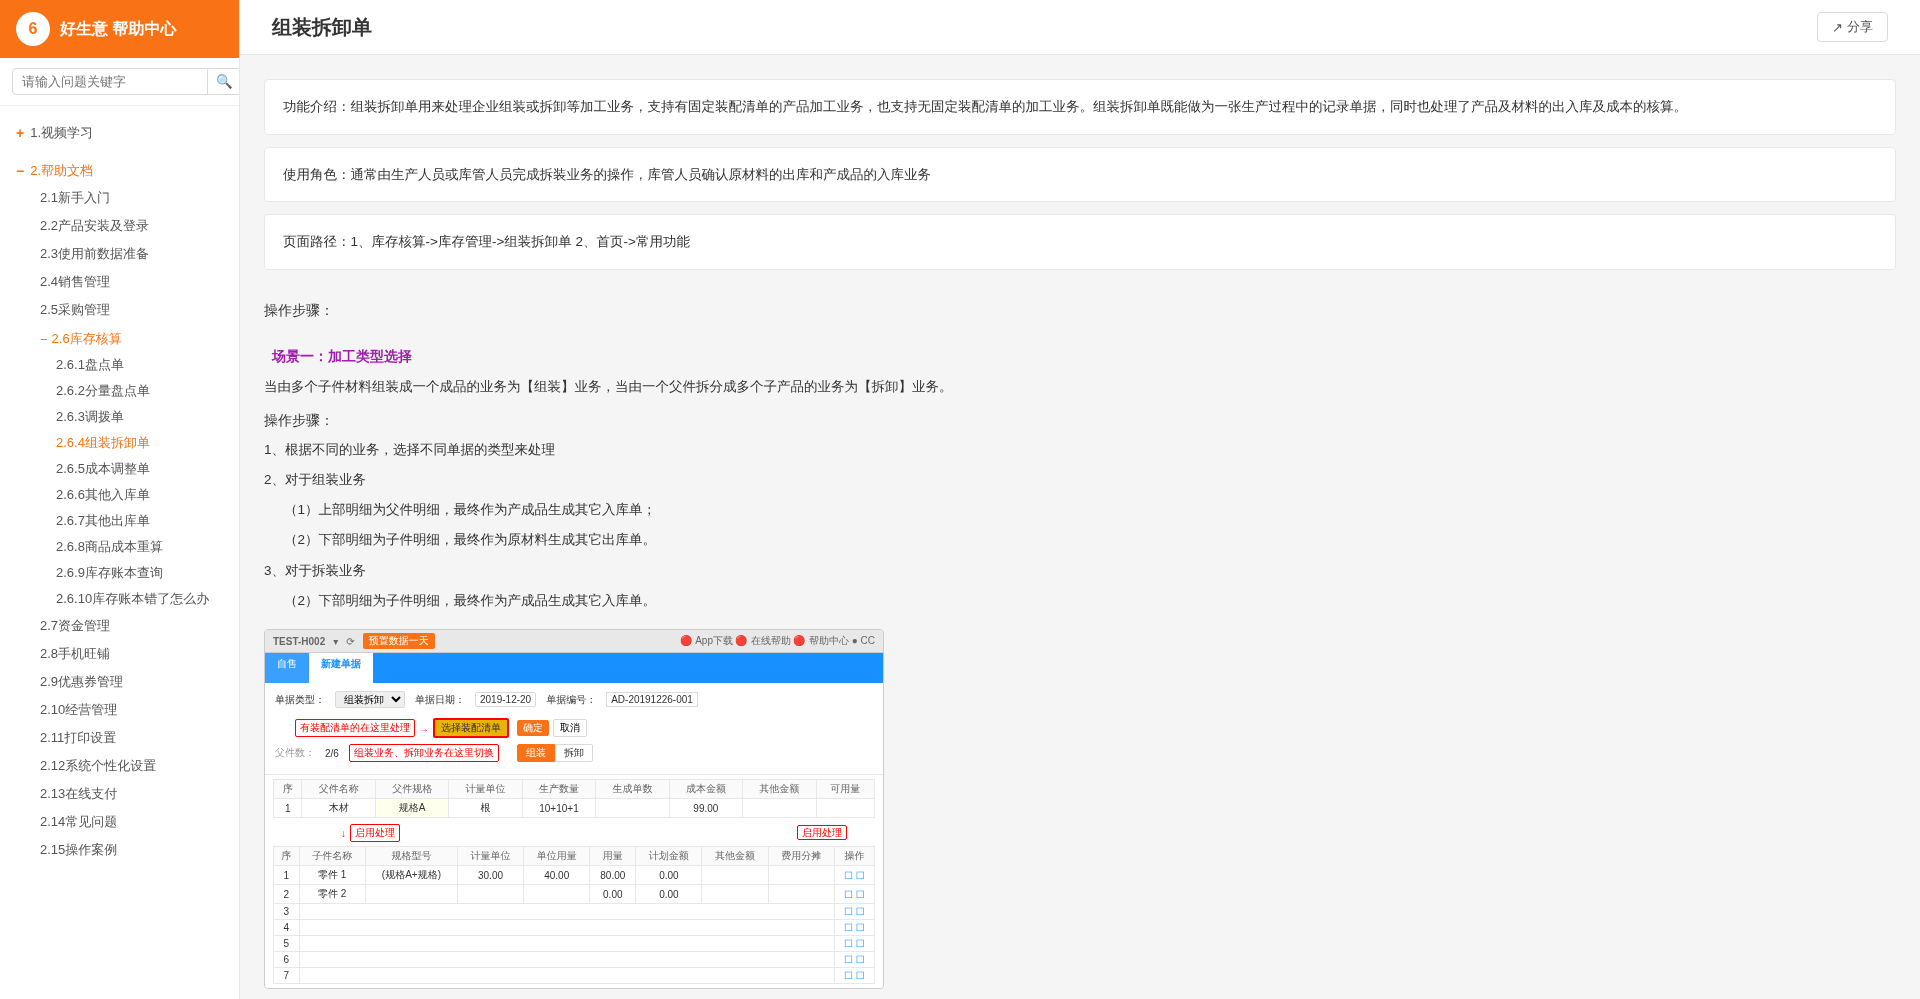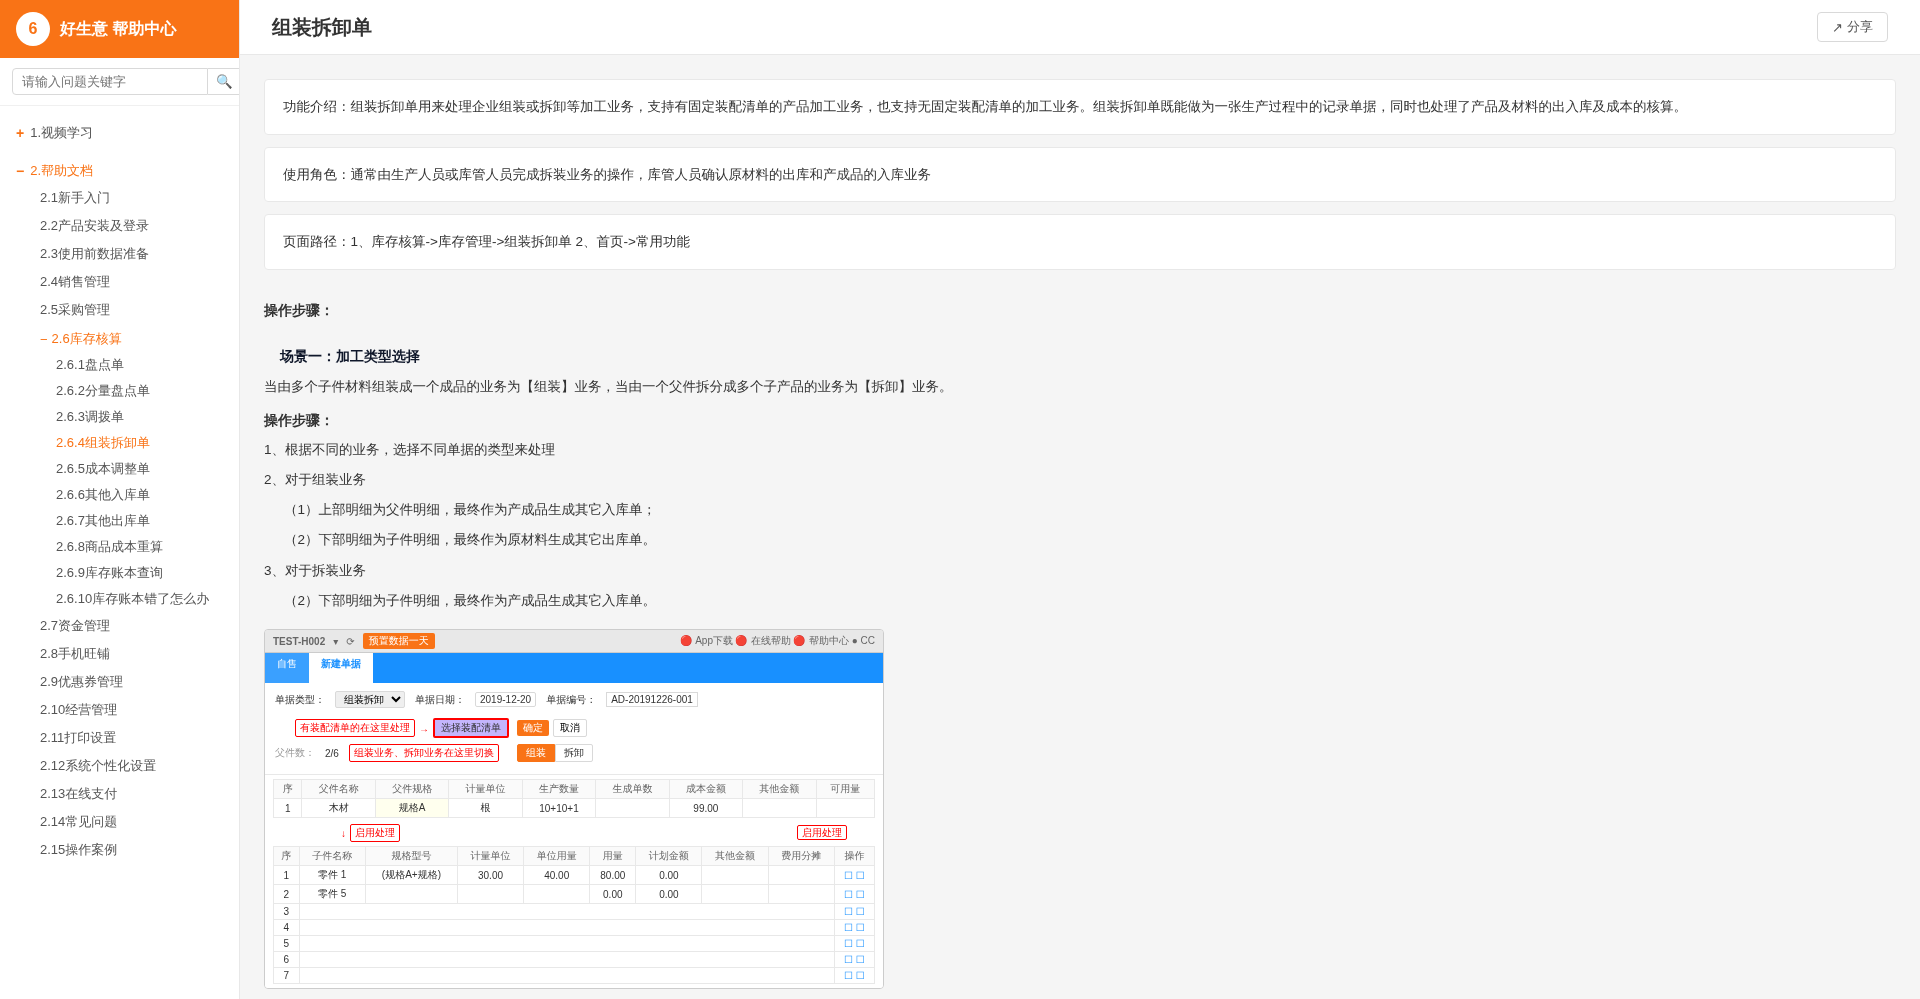--- a/index.html
+++ b/index.html
@@ -178,30 +178,30 @@
       border-radius: 4px;
       padding: 14px 18px;
       margin-bottom: 12px;
       font-size: 13.5px;
       line-height: 1.8;
       color: #333;
     }
     .scenario-title {
       font-weight: bold;
       font-size: 14px;
-      color: #0f172a;
-      margin: 16px 0 8px 16px;
+      color: #a21caf;
+      margin: 16px 0 8px 8px;
     }
     .content-text {
       font-size: 13.5px;
       line-height: 1.9;
       color: #333;
     }
     .steps-title {
-      font-weight: bold;
+      font-weight: normal;
       font-size: 14px;
       margin: 12px 0 8px 0;
     }
     .step-item {
       margin-bottom: 6px;
       font-size: 13.5px;
       line-height: 1.8;
     }
     .indent-1 { padding-left: 20px; }
 
@@ -364,21 +364,21 @@
             <option>组装拆卸</option>
           </select>
           <span>单据日期：</span>
           <span style="border: 1px solid #d9d9d9; border-radius: 2px; padding: 1px 4px;">2019-12-20</span>
           <span>单据编号：</span>
           <span style="border: 1px solid #d9d9d9; border-radius: 0; padding: 1px 4px;">AD-20191226-001</span>
 
           <div style="position: relative; display: inline-flex; align-items: center; gap: 4px; margin-left: 20px;">
             <span style="color: red; font-size: 10px; border: 1px solid red; padding: 1px 4px; border-radius: 2px;">有装配清单的在这里处理</span>
             <span style="color: red;">→</span>
-            <div style="border: 2px solid red; padding: 1px 6px; border-radius: 2px; background: #c4b5fd; font-size: 10px;">选择装配清单</div>
+            <div style="border: 2px solid red; padding: 1px 6px; border-radius: 2px; background: #eab308; font-size: 10px;">选择装配清单</div>
             <button style="background: #f97316; color: #fff; border: none; padding: 1px 6px; border-radius: 2px; font-size: 10px; margin-left: 4px;">确定</button>
             <button style="border: 1px solid #d9d9d9; background: #fff; padding: 1px 6px; border-radius: 2px; font-size: 10px;">取消</button>
           </div>
         </div>
 
         <div style="display: flex; align-items: center; gap: 10px; font-size: 10px; margin-bottom: 4px;">
           <span style="color: #999;">父件数：</span>
           <span>2/6</span>
           <div style="display: inline-flex; align-items: center; gap: 4px;">
             <span style="color: red; font-size: 10px; border: 1px solid red; padding: 1px 4px; border-radius: 2px;">组装业务、拆卸业务在这里切换</span>
@@ -456,21 +456,21 @@
               <td>30.00</td>
               <td>40.00</td>
               <td>80.00</td>
               <td>0.00</td>
               <td></td>
               <td></td>
               <td style="color: #1890ff; cursor: pointer;">☐ ☐</td>
             </tr>
             <tr>
               <td>2</td>
-              <td>零件 5</td>
+              <td>零件 2</td>
               <td></td>
               <td></td>
               <td></td>
               <td>0.00</td>
               <td>0.00</td>
               <td></td>
               <td></td>
               <td style="color: #1890ff; cursor: pointer;">☐ ☐</td>
             </tr>
             <tr>

